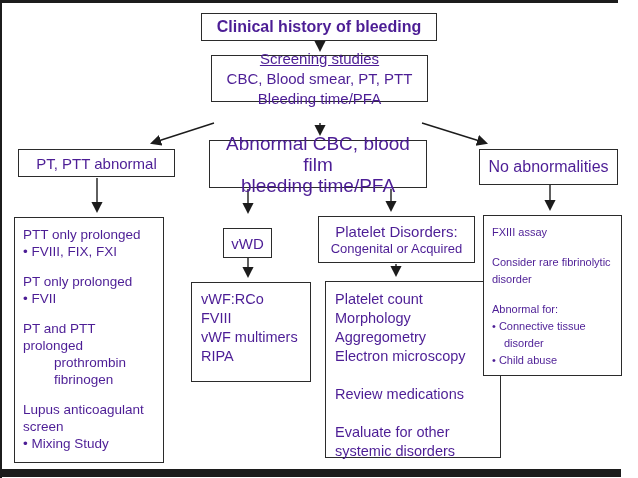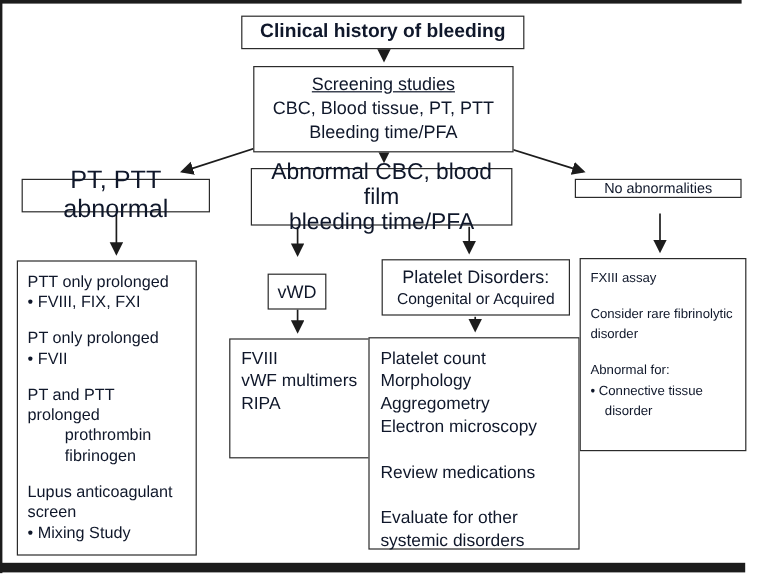--- a/index.html
+++ b/index.html
@@ -1,44 +1,44 @@
 <!DOCTYPE html>
 <html><head>
 <meta charset="utf-8">
 <style>
   html,body{margin:0;padding:0;background:#ffffff;}
   .canvas{
     position:relative;width:638px;height:478px;background:#ffffff;
-    font-family:"Liberation Sans","DejaVu Sans",sans-serif;color:#0f172a;
+    font-family:"Liberation Sans","DejaVu Sans",sans-serif;color:#4c1d95;
     overflow:hidden;
   }
   
   .frame-top{position:absolute;left:0;top:0;width:618px;height:3px;background:#1c1c1c;}
   .frame-left{position:absolute;left:0;top:0;width:2px;height:478px;background:#1c1c1c;}
   .frame-bottom{position:absolute;left:0;top:469px;width:621px;height:8px;background:#1c1c1c;}
   .arrows{position:absolute;left:0;top:0;pointer-events:none;}
   .arrows line{stroke:#1c1c1c;stroke-width:1.4;}
   .node{
     position:absolute;background:#fff;border:1.5px solid #2b2b2b;
     box-sizing:border-box;
   }
   .center{display:flex;flex-direction:column;align-items:center;justify-content:center;text-align:center;}
   .title-box{left:201px;top:13px;width:236px;height:28px;font-size:16px;font-weight:bold;}
-  .screening-box{left:211px;top:55px;width:217px;height:72px;font-size:15px;line-height:20px;}
+  .screening-box{left:211px;top:55px;width:217px;height:47px;font-size:15px;line-height:20px;}
   .screening-heading{text-decoration:underline;}
-  .ptptt-box{left:18px;top:149px;width:157px;height:28px;font-size:21px;}
+  .ptptt-box{left:18px;top:149px;width:157px;height:28px;font-size:15px;}
   .abn-box{left:209px;top:140px;width:218px;height:48px;font-size:19px;line-height:21px;}
-  .noabn-box{left:479px;top:149px;width:139px;height:16px;font-size:12px;}
+  .noabn-box{left:479px;top:149px;width:139px;height:36px;font-size:16px;}
   .coag-box{left:14px;top:217px;width:150px;height:246px;padding:8px 6px 6px 8px;font-size:13.5px;line-height:17px;}
   .vwd-box{left:223px;top:228px;width:49px;height:30px;font-size:15px;}
   .vwd-tests-box{left:191px;top:282px;width:120px;height:100px;padding:7px 4px 4px 9px;font-size:14.5px;line-height:19px;}
   .plt-box{left:318px;top:216px;width:157px;height:47px;}
   .plt-title{font-size:15px;line-height:19px;}
   .plt-subtitle{font-size:13px;line-height:16px;}
-  .plt-workup-box{left:307px;top:281px;width:176px;height:177px;padding:8px 4px 4px 9px;font-size:14.5px;line-height:19px;}
+  .plt-workup-box{left:325px;top:281px;width:176px;height:177px;padding:8px 4px 4px 9px;font-size:14.5px;line-height:19px;}
   .fxiii-box{left:483px;top:215px;width:139px;height:161px;padding:8px 4px 4px 8px;font-size:11px;line-height:17px;}
   .b1{}
   .b2{margin-left:31px;}
   .gap{margin-top:13px;}
   .gap-lg{margin-top:19px;}
   .hang{padding-left:12px;text-indent:-12px;}
 </style>
 </head>
 <body>
 
@@ -65,21 +65,21 @@
     <line x1="396" y1="264" x2="396" y2="275" marker-end="url(#ah)"></line>
     <line x1="550" y1="178" x2="550" y2="209" marker-end="url(#ah)"></line>
   </svg>
 
   <div class="node center title-box">
     <span>Clinical history of bleeding</span>
   </div>
 
   <div class="node center screening-box">
     <div class="screening-heading">Screening studies</div>
-    <div>CBC, Blood tissue, PT, PTT</div>
+    <div>CBC, Blood smear, PT, PTT</div>
     <div>Bleeding time/PFA</div>
   </div>
 
   <div class="node center ptptt-box">
     <span>PT, PTT abnormal</span>
   </div>
 
   <div class="node center abn-box">
     <div>Abnormal CBC, blood film</div>
     <div>bleeding time/PFA</div>
@@ -99,20 +99,21 @@
     <div class="b2">fibrinogen</div>
     <div class="gap">Lupus anticoagulant screen</div>
     <div class="b1">• Mixing Study</div>
   </div>
 
   <div class="node center vwd-box">
     <span>vWD</span>
   </div>
 
   <div class="node vwd-tests-box">
+    <div>vWF:RCo</div>
     <div>FVIII</div>
     <div>vWF multimers</div>
     <div>RIPA</div>
   </div>
 
   <div class="node center plt-box">
     <div class="plt-title">Platelet Disorders:</div>
     <div class="plt-subtitle">Congenital or Acquired</div>
   </div>
 
@@ -123,15 +124,16 @@
     <div>Electron microscopy</div>
     <div class="gap-lg">Review medications</div>
     <div class="gap-lg">Evaluate for other systemic disorders</div>
   </div>
 
   <div class="node fxiii-box">
     <div>FXIII assay</div>
     <div class="gap">Consider rare fibrinolytic disorder</div>
     <div class="gap">Abnormal for:</div>
     <div class="hang">• Connective tissue disorder</div>
+    <div class="hang">• Child abuse</div>
   </div>
 
 </div>
 
 </body></html>

